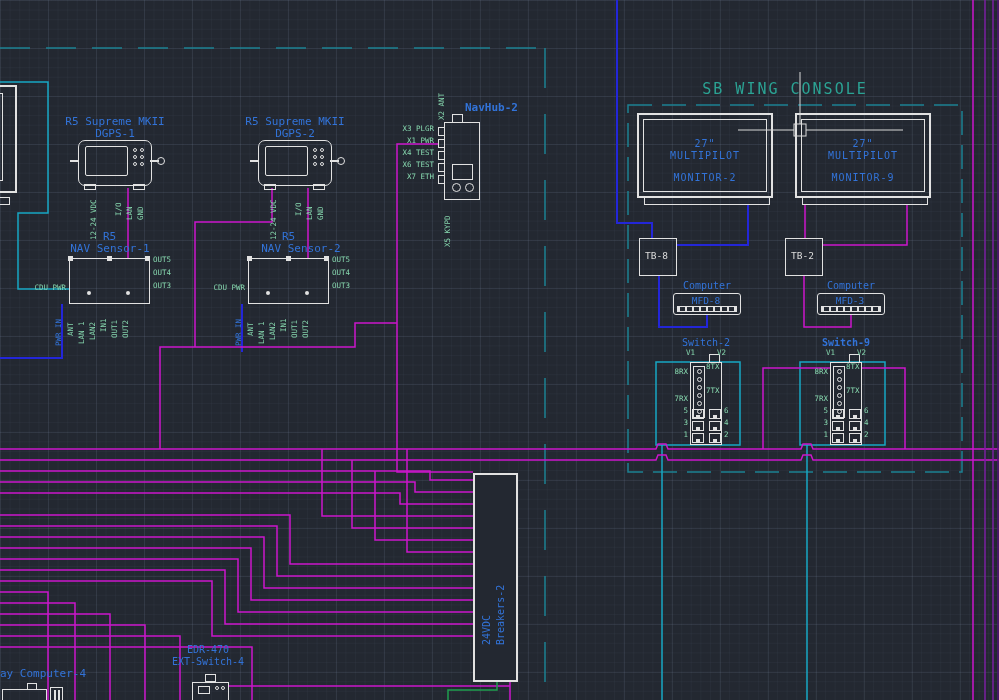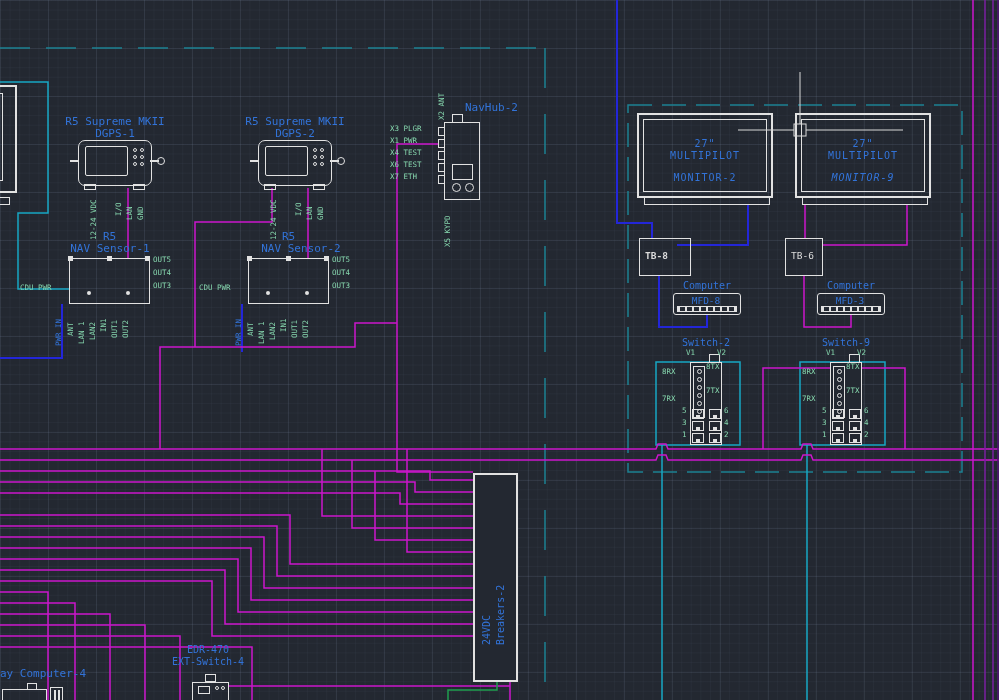--- a/index.html
+++ b/index.html
@@ -15,21 +15,21 @@
   .blue{color:#3273d8;}
   .grn{color:#86d7ae;}
   .wht{color:#dcdcdc;}
   .teal{color:#2ba394;}
   .s7{font-size:7.5px;}
   .s9{font-size:9.5px;}
   .s10{font-size:10px;}
   .s11{font-size:11px;}
   .s15{font-size:15px;letter-spacing:2px;}
   .ctr{text-align:center;}
-  .rt{}
+  .rt{text-align:right;}
   .v{writing-mode:vertical-rl;transform:rotate(180deg);text-align:left;line-height:1;}
   .bx{position:absolute;border:1.5px solid #e2e2e2;box-sizing:border-box;}
   .bx1{position:absolute;border:1px solid #e2e2e2;box-sizing:border-box;}
   .bx2{position:absolute;border:2px solid #e2e2e2;box-sizing:border-box;}
   .dot{position:absolute;border:1px solid #e2e2e2;border-radius:50%;box-sizing:border-box;}
   .sq{position:absolute;background:#e2e2e2;}
   svg{position:absolute;left:0;top:0;}
   .mfdstrip{position:absolute;left:3px;bottom:2px;right:3px;height:4px;border:1px solid #e2e2e2;
     background:repeating-linear-gradient(90deg,#e2e2e2 0 2px,transparent 2px 7px);}
   .jack{position:absolute;width:12px;height:10px;border:1px solid #e2e2e2;box-sizing:border-box;}
@@ -87,20 +87,21 @@
       <polyline points="0,647 252,647 252,700" fill="none" stroke="#cc16cc" stroke-width="1.5"></polyline>
       <polyline points="228,686 510,686" fill="none" stroke="#cc16cc" stroke-width="1.5"></polyline>
       <polyline points="510,682 510,700" fill="none" stroke="#cc16cc" stroke-width="1.5"></polyline>
       <polyline points="497,682 497,690 448,690 448,700" fill="none" stroke="#1f9e4f" stroke-width="1.5"></polyline>
       <polyline points="973,0 973,700" fill="none" stroke="#cc16cc" stroke-width="1.5"></polyline>
       <polyline points="985,0 985,700" fill="none" stroke="#7b1fa2" stroke-width="1.5"></polyline>
       <polyline points="993,0 993,700" fill="none" stroke="#7b1fa2" stroke-width="1.5"></polyline>
       <polyline points="998,0 998,700" fill="none" stroke="#55127a" stroke-width="1.5"></polyline>
     </svg>
 
+  <div class="t teal s15 ctr" style="left:695px;top:81px;width:180px;">SB WING CONSOLE</div>
 
   <div>
     <div class="bx2" style="left:-60px;top:85px;width:77px;height:108px;"></div>
     <div class="bx1" style="left:-50px;top:93px;width:53px;height:88px;"></div>
     <div class="bx" style="left:-40px;top:197px;width:50px;height:8px;"></div>
   </div>
 
   <div class="t blue s11 ctr" style="left:45px;top:116px;width:140px;">R5 Supreme MKII</div>
   <div class="t blue s11 ctr" style="left:45px;top:128px;width:140px;">DGPS-1</div>
   <div class="bx" style="left:78px;top:140px;width:74px;height:46px;border-radius:7px;">
@@ -148,21 +149,21 @@
   <div class="t blue s11 ctr" style="left:249px;top:231px;width:79px;">R5</div>
   <div class="t blue s11 ctr" style="left:236px;top:243px;width:130px;text-align:center;">NAV Sensor-2</div>
   <div class="bx" style="left:248px;top:258px;width:81px;height:46px;">
     <div class="sq" style="left:-2px;top:-3px;width:5px;height:5px;"></div>
     <div class="sq" style="left:37px;top:-3px;width:5px;height:5px;"></div>
     <div class="sq" style="left:75px;top:-3px;width:5px;height:5px;"></div>
     <div class="sq" style="left:17px;top:32px;width:4px;height:4px;border-radius:50%;"></div>
     <div class="sq" style="left:56px;top:32px;width:4px;height:4px;border-radius:50%;"></div>
   </div>
 
-  <div class="t blue s11 ctr" style="left:444px;top:102px;width:95px;">NavHub-2</div>
+  <div class="t blue s11 ctr" style="left:444px;top:102px;width:95px;font-weight:bold;">NavHub-2</div>
   <div class="bx" style="left:444px;top:122px;width:36px;height:78px;">
     <div class="bx1" style="left:7px;top:-9px;width:11px;height:9px;"></div>
     <div class="bx1" style="left:-7px;top:4px;width:7px;height:9px;"></div>
     <div class="bx1" style="left:-7px;top:16px;width:7px;height:9px;"></div>
     <div class="bx1" style="left:-7px;top:28px;width:7px;height:9px;"></div>
     <div class="bx1" style="left:-7px;top:40px;width:7px;height:9px;"></div>
     <div class="bx1" style="left:-7px;top:52px;width:7px;height:9px;"></div>
     <div class="bx1" style="left:7px;top:41px;width:21px;height:16px;"></div>
     <div class="dot" style="left:7px;top:60px;width:9px;height:9px;"></div>
     <div class="dot" style="left:20px;top:60px;width:9px;height:9px;"></div>
@@ -176,28 +177,28 @@
     <div class="t blue s10 ctr" style="left:637px;top:150px;width:136px;letter-spacing:1px;">MULTIPILOT</div>
     <div class="t blue s10 ctr" style="left:637px;top:172px;width:136px;letter-spacing:1px;">MONITOR-2</div>
   </div>
 
   <div>
     <div class="bx2" style="left:795px;top:113px;width:136px;height:85px;"></div>
     <div class="bx1" style="left:801px;top:119px;width:124px;height:73px;"></div>
     <div class="bx" style="left:802px;top:197px;width:126px;height:8px;"></div>
     <div class="t blue s10 ctr" style="left:795px;top:138px;width:136px;letter-spacing:1px;">27"</div>
     <div class="t blue s10 ctr" style="left:795px;top:150px;width:136px;letter-spacing:1px;">MULTIPILOT</div>
-    <div class="t blue s10 ctr" style="left:795px;top:172px;width:136px;letter-spacing:1px;font-style:italic;">MONITOR-9</div>
-  </div>
-
-  <div class="bx" style="left:639px;top:238px;width:52px;height:38px;font-weight:bold;">
+    <div class="t blue s10 ctr" style="left:795px;top:172px;width:136px;letter-spacing:1px;">MONITOR-9</div>
+  </div>
+
+  <div class="bx" style="left:639px;top:238px;width:38px;height:38px;">
     <div class="t wht s9" style="left:5px;top:12px;">TB-8</div>
   </div>
   <div class="bx" style="left:785px;top:238px;width:38px;height:38px;">
-    <div class="t wht s9" style="left:5px;top:12px;">TB-6</div>
+    <div class="t wht s9" style="left:5px;top:12px;">TB-2</div>
   </div>
 
   <div class="t blue s10 ctr" style="left:673px;top:280px;width:68px;">Computer</div>
   <div class="bx" style="left:673px;top:293px;width:68px;height:22px;border-radius:3px;">
     <div class="t blue s9 ctr" style="left:0;top:2px;width:64px;">MFD-8</div>
     <div class="mfdstrip"></div>
   </div>
 
   <div class="t blue s10 ctr" style="left:817px;top:280px;width:68px;">Computer</div>
   <div class="bx" style="left:817px;top:293px;width:68px;height:22px;border-radius:3px;">
@@ -229,21 +230,21 @@
         <div></div>
       </div>
     <div class="jack" style="left:1px;top:70px;">
         <div></div>
       </div>
     <div class="jack" style="left:18px;top:70px;">
         <div></div>
       </div>
   </div>
 
-  <div class="t blue s10 ctr" style="left:816px;top:337px;width:60px;">Switch-9</div>
+  <div class="t blue s10 ctr" style="left:816px;top:337px;width:60px;font-weight:bold;">Switch-9</div>
   <div class="bx" style="left:830px;top:362px;width:32px;height:83px;background:#232831;">
     <div class="bx1" style="left:18px;top:-9px;width:11px;height:9px;"></div>
     <div class="bx1" style="left:2px;top:3px;width:12px;height:52px;">
       <div class="dot" style="left:3px;top:2px;width:5px;height:5px;"></div>
       <div class="dot" style="left:3px;top:10px;width:5px;height:5px;"></div>
       <div class="dot" style="left:3px;top:18px;width:5px;height:5px;"></div>
       <div class="dot" style="left:3px;top:26px;width:5px;height:5px;"></div>
       <div class="dot" style="left:3px;top:34px;width:5px;height:5px;"></div>
       <div class="dot" style="left:3px;top:42px;width:5px;height:5px;"></div>
     </div>

